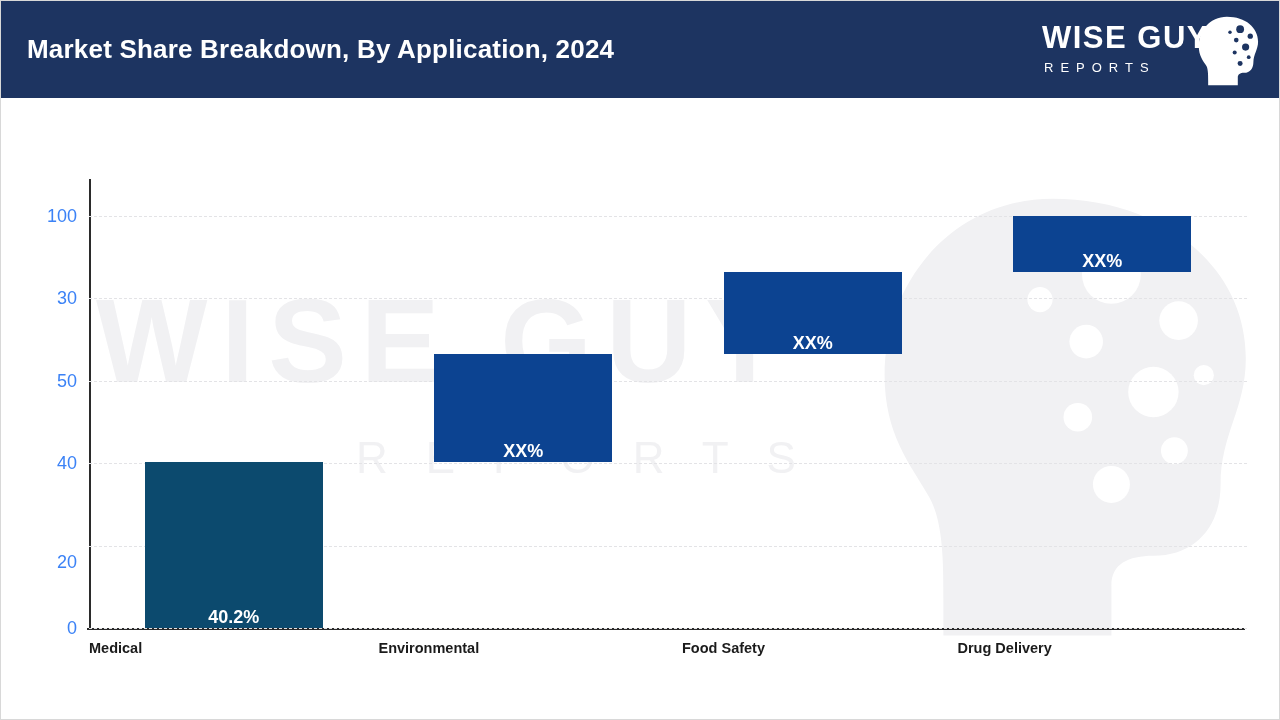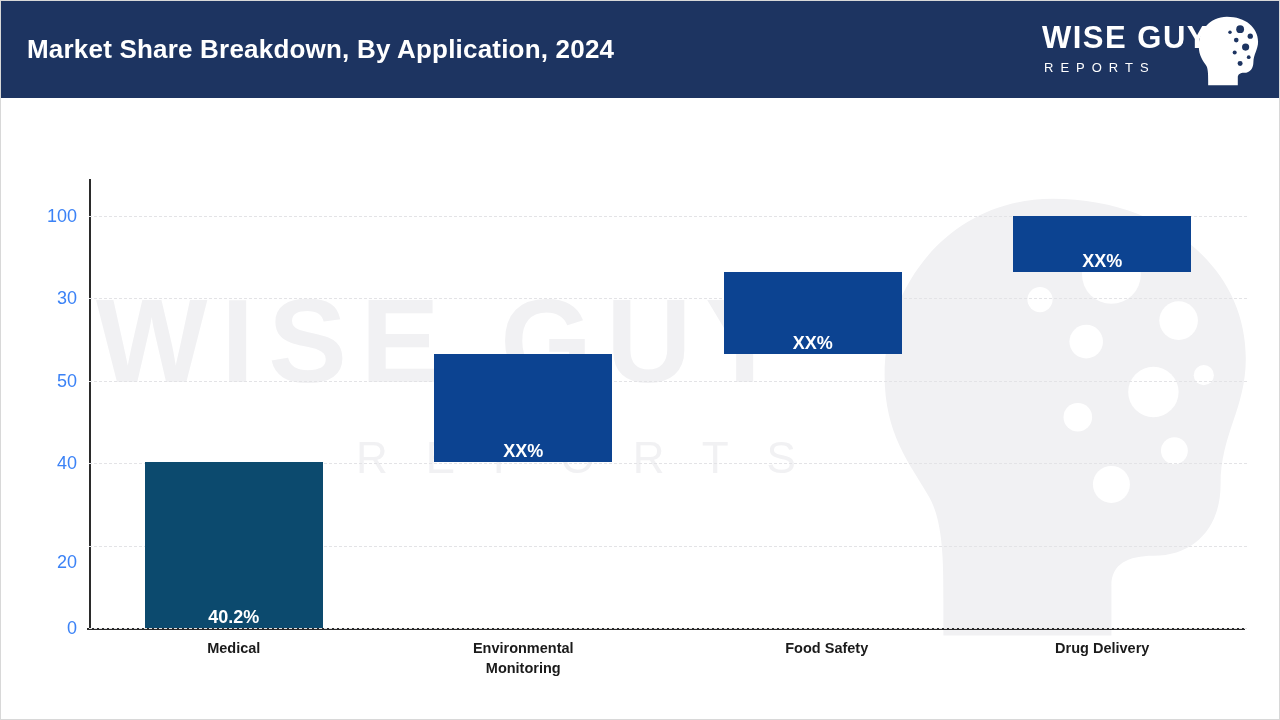--- a/index.html
+++ b/index.html
@@ -173,21 +173,20 @@
   .bar-label {
     color: #ffffff;
     font-size: 18px;
     font-weight: bold;
     margin-top: 26px;
     white-space: nowrap;
   }
   .cat-label {
     position: absolute;
     top: 455px;
-    text-align: center;
     font-size: 14.5px;
     font-weight: bold;
     color: #1b1b1b;
     line-height: 20px;
   }
 </style>
 </head>
 <body>
 
 <div class="page">
@@ -262,21 +261,20 @@
           <div class="bar" style="left: 924.25px; top: 32.963px; width: 178px; height: 56.037px; background: rgb(12, 67, 145);">
             <div class="bar-label">XX%</div>
           </div>
         </div>
       <div id="cats-layer">
           <div class="cat-label" style="left: 0px; width: 289.5px;">
             <div>Medical</div>
           </div>
           <div class="cat-label" style="left: 289.5px; width: 289.5px;">
             <div>Environmental</div>
-            <div>Monitoring</div>
           </div>
           <div class="cat-label" style="left: 593px; width: 289.5px;">
             <div>Food Safety</div>
           </div>
           <div class="cat-label" style="left: 868.5px; width: 289.5px;">
             <div>Drug Delivery</div>
           </div>
         </div>
     </div>
   </div>

